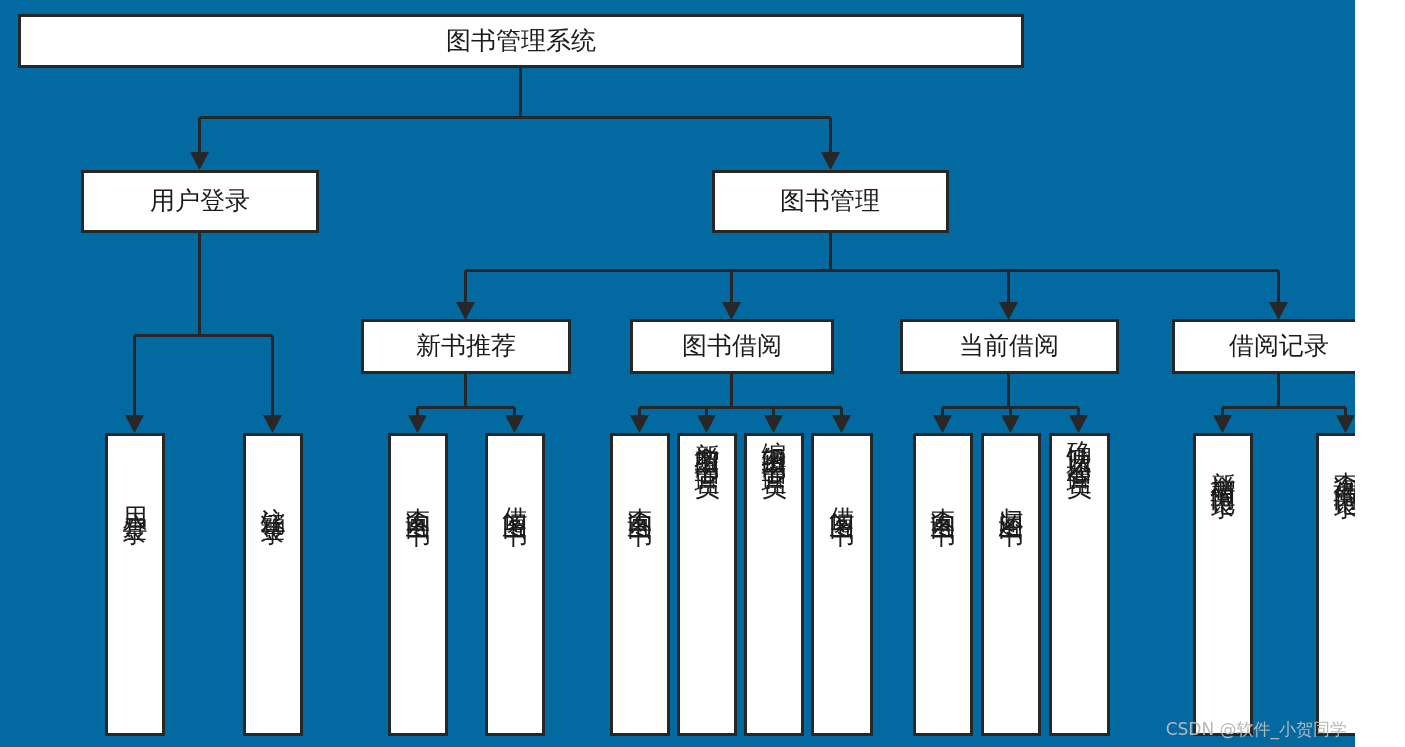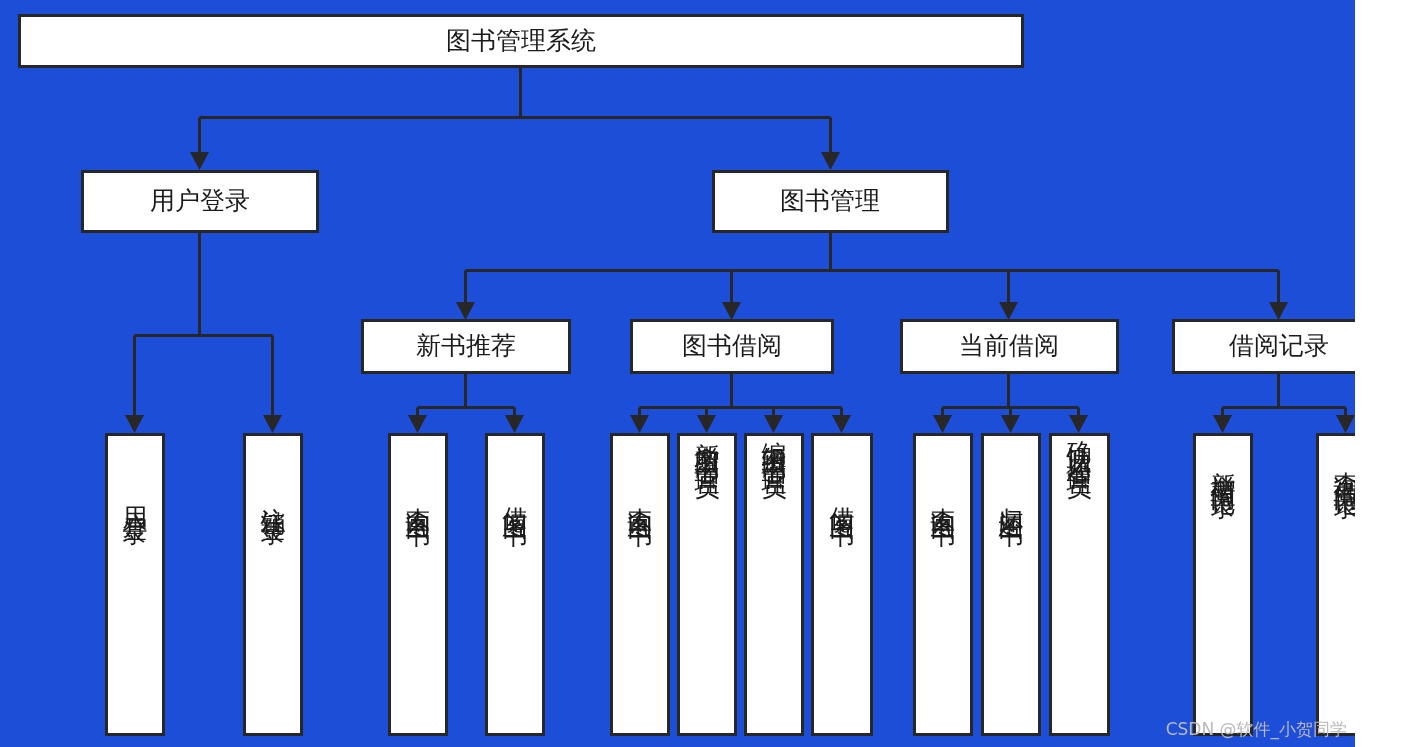--- a/index.html
+++ b/index.html
@@ -8,21 +8,21 @@
     padding: 0;
     background: #ffffff;
   }
   body {
     font-family: "DejaVu Sans", "Liberation Sans", sans-serif;
   }
   #diagram-root {
     position: relative;
     width: 1355px;
     height: 747px;
-    background: #1d4ed8;
+    background: #0369a1;
     overflow: hidden;
     text-decoration: underline;
   }
   svg.diagram-svg {
     position: absolute;
     left: 0;
     top: 0;
     width: 1405px;
     height: 747px;
   }

